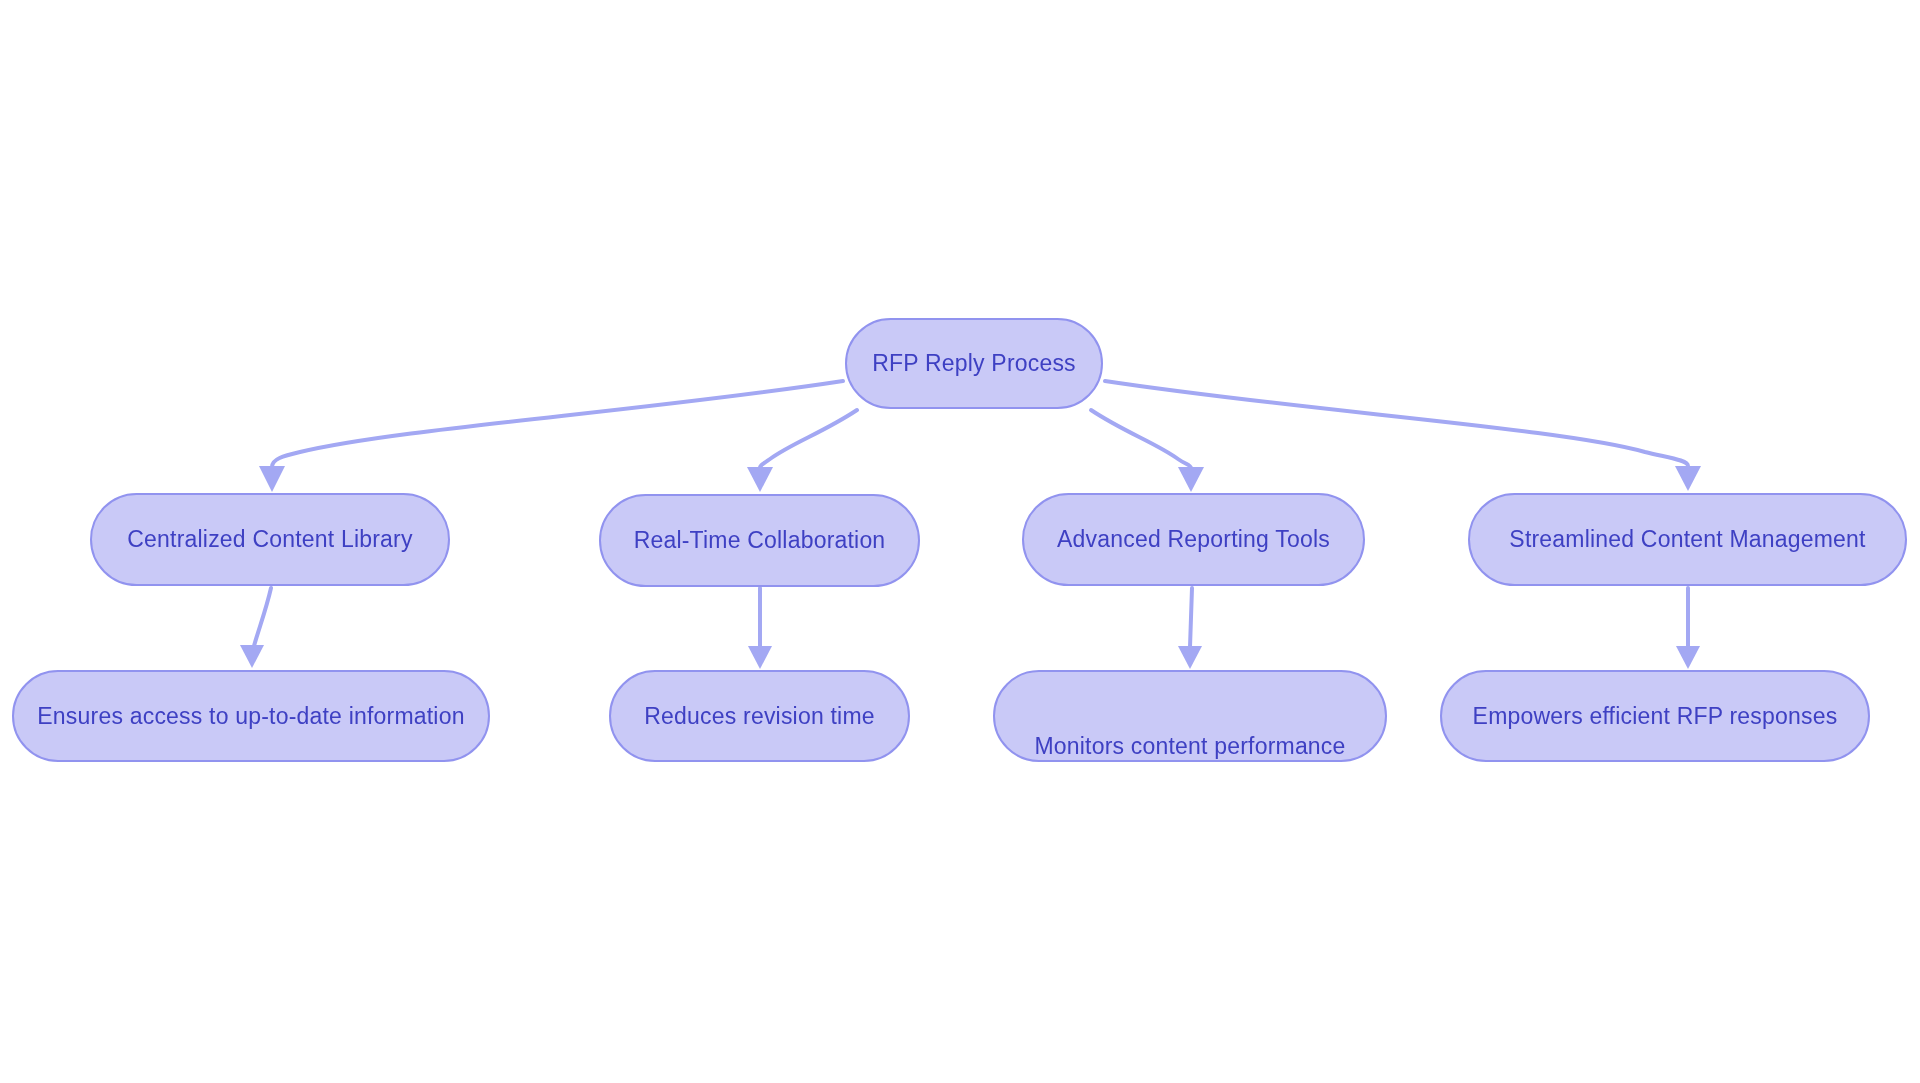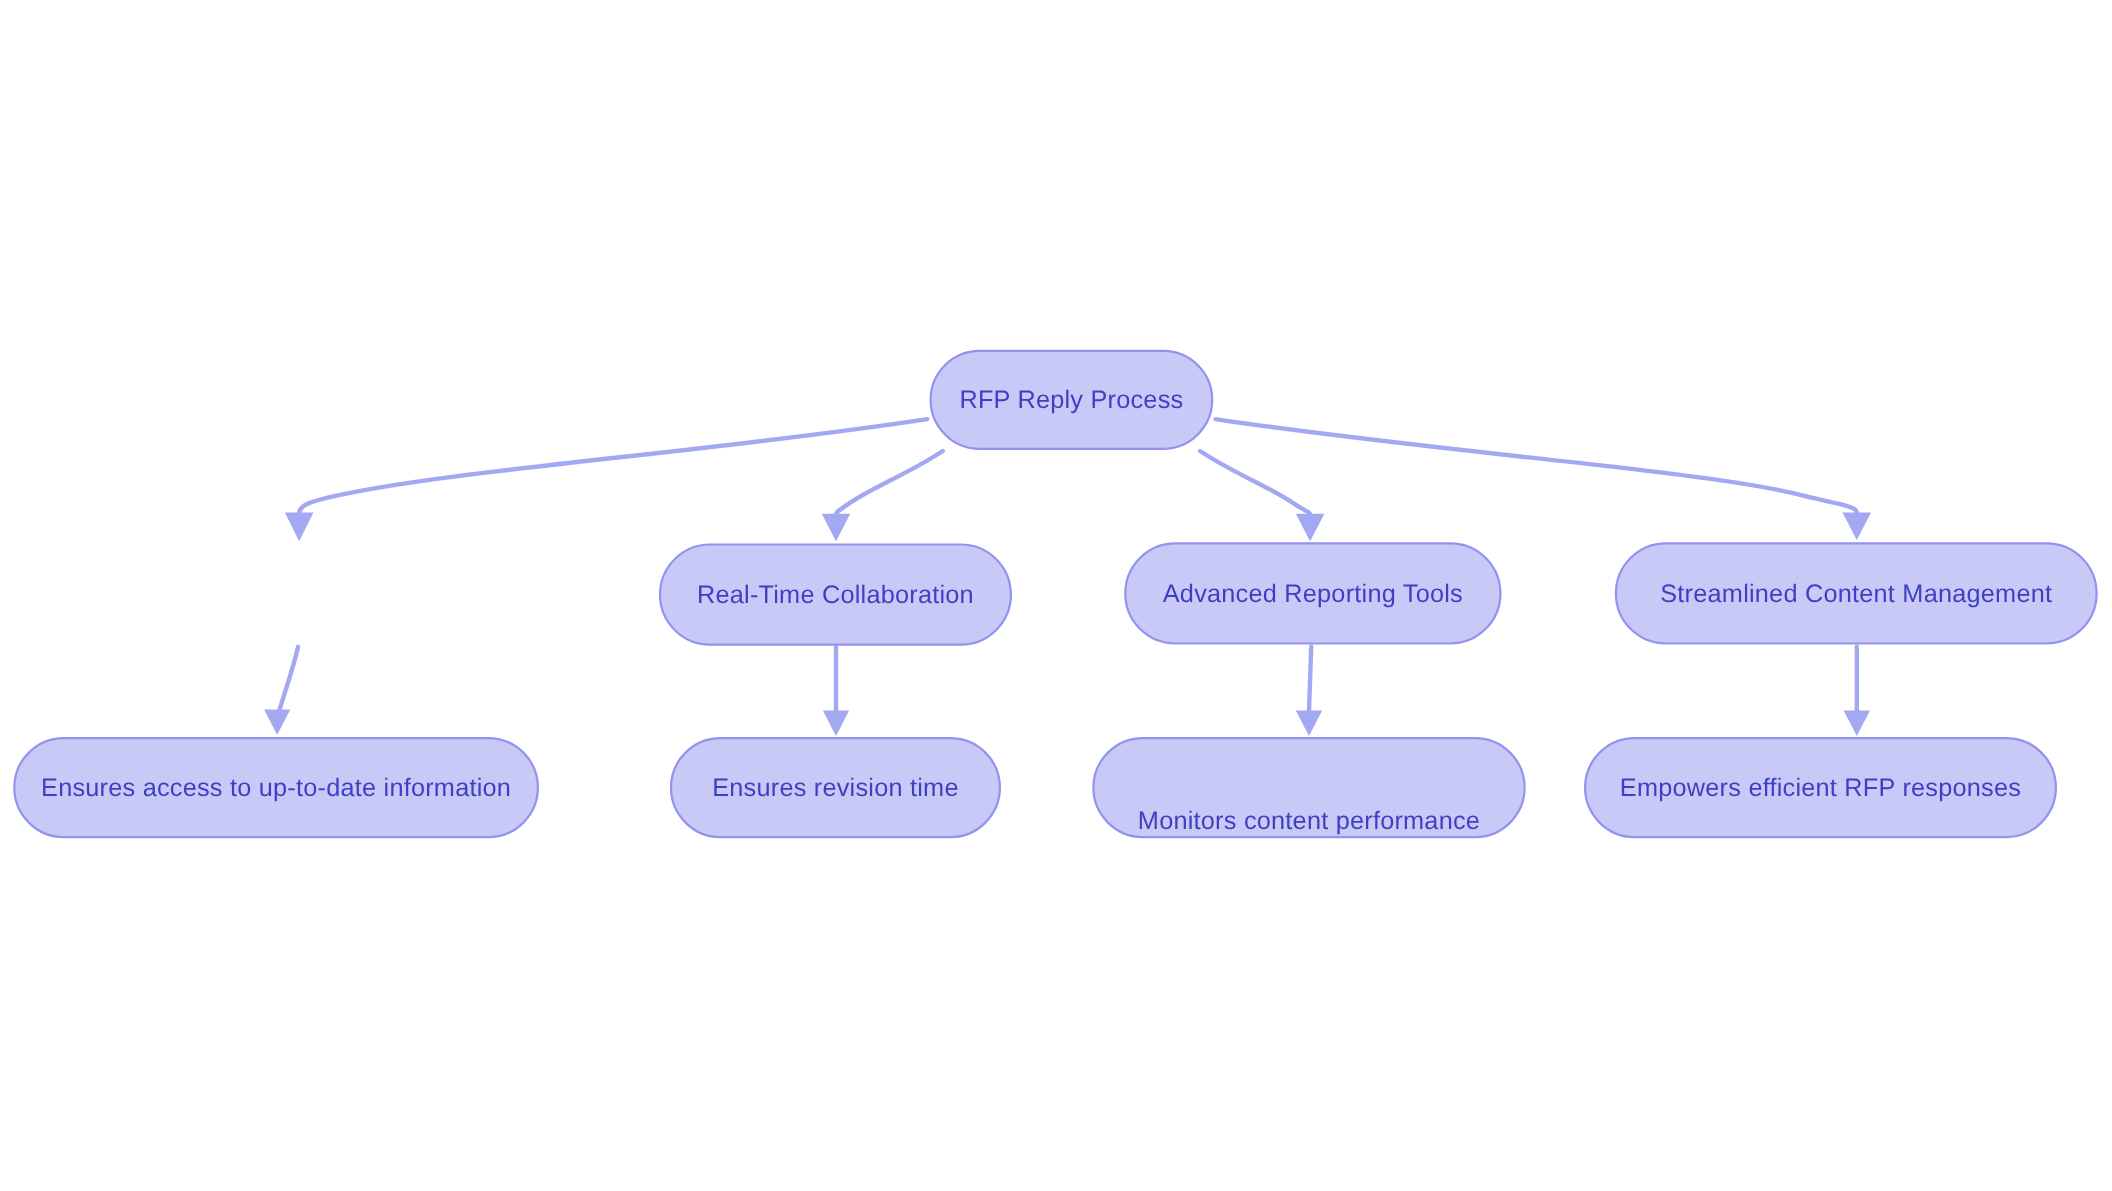--- a/index.html
+++ b/index.html
@@ -100,35 +100,38 @@
     <g>
       <path d="M 1688 588 L 1688 647"></path>
       <polygon points="1676,646 1700,646 1688,669"></polygon>
     </g>
   </svg>
 
   <div class="node n-root">
     <span>RFP Reply Process</span>
   </div>
 
+  <div class="node n-f1">
+    <span>Centralized Content Library</span>
+  </div>
   <div class="node n-f2">
     <span>Real-Time Collaboration</span>
   </div>
   <div class="node n-f3">
     <span>Advanced Reporting Tools</span>
   </div>
   <div class="node n-f4">
     <span>Streamlined Content Management</span>
   </div>
 
   <div class="node n-b1">
     <span>Ensures access to up-to-date information</span>
   </div>
   <div class="node n-b2">
-    <span>Ensures revision time</span>
+    <span>Reduces revision time</span>
   </div>
   <div class="node n-b3">
     <span>Monitors content performance</span>
   </div>
   <div class="node n-b4">
     <span>Empowers efficient RFP responses</span>
   </div>
 
 </div>
 

